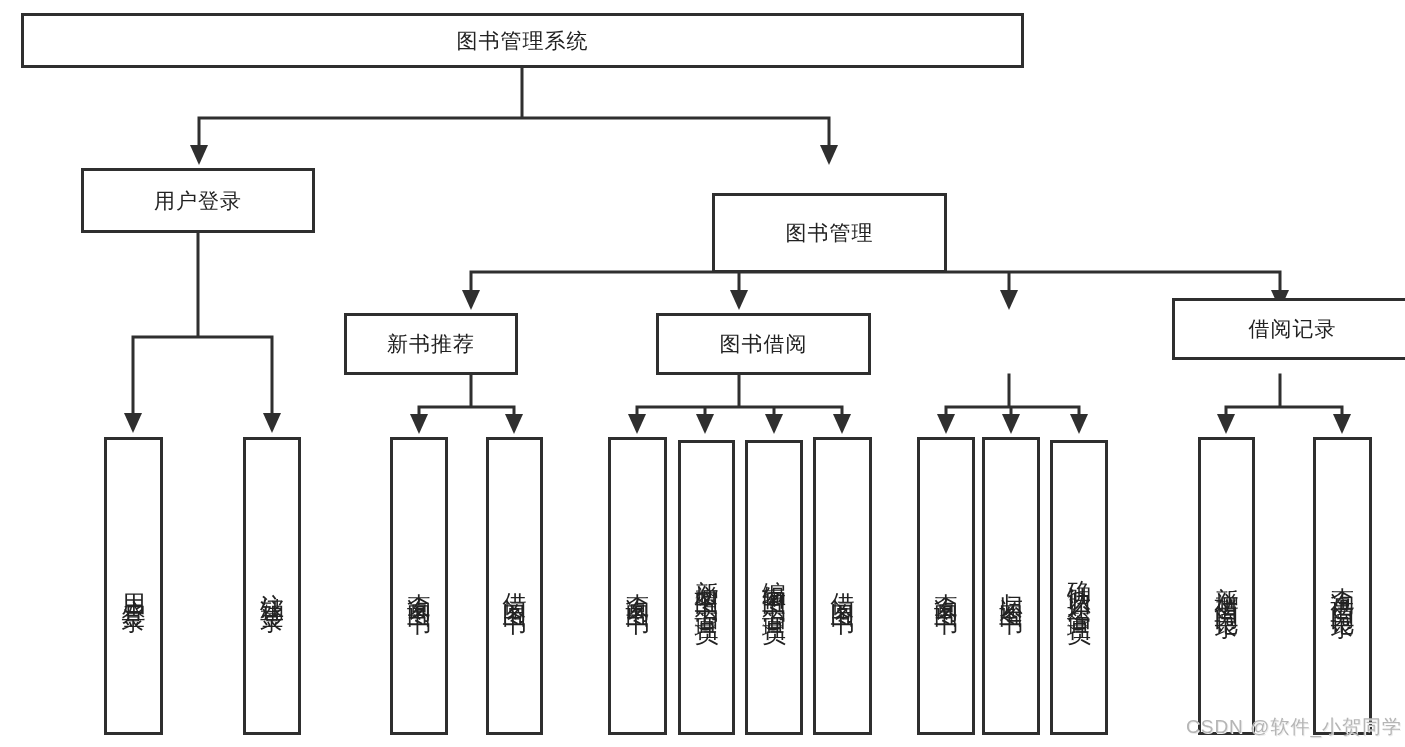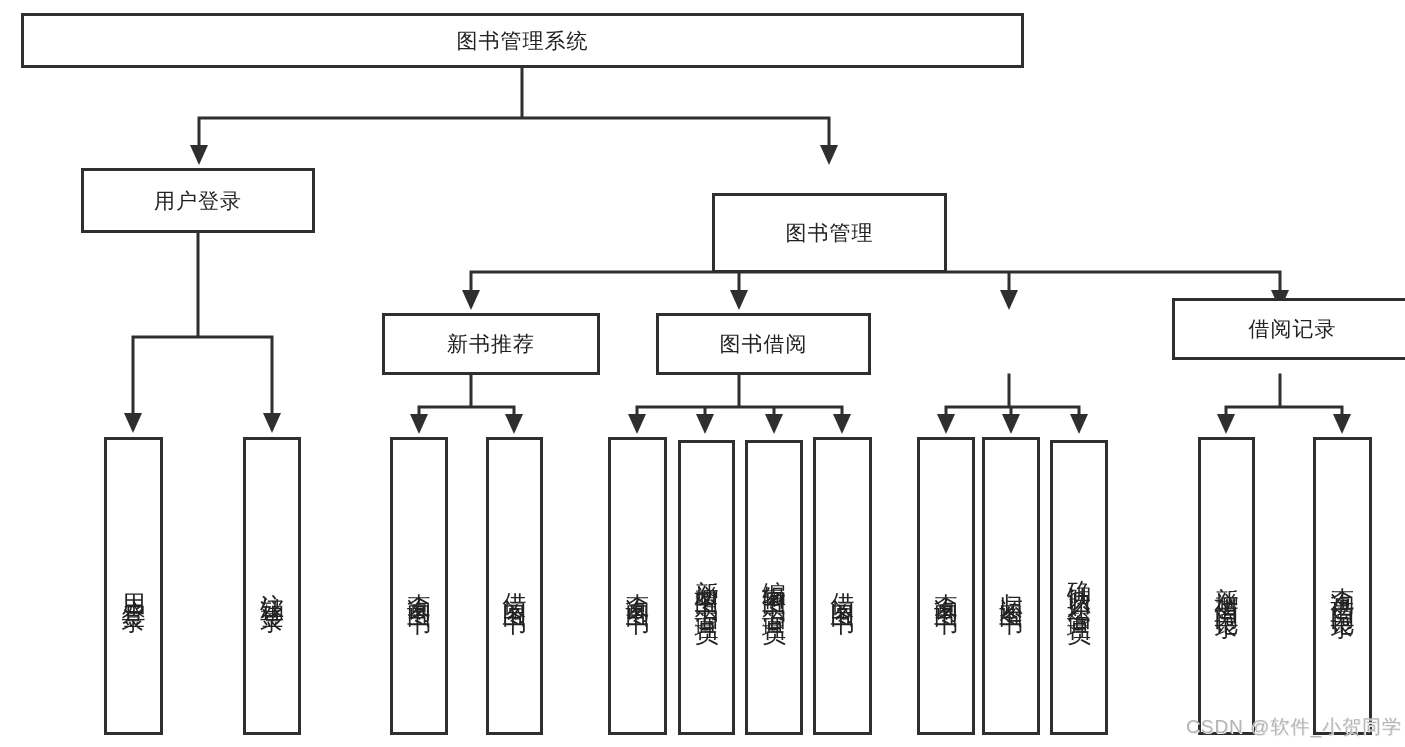--- a/index.html
+++ b/index.html
@@ -91,21 +91,21 @@
       <polygon points="1217,414 1235,414 1226,434"></polygon>
       <polygon points="1333,414 1351,414 1342,434"></polygon>
     </g>
   </svg>
 
   <div class="node" style="left:21px; top:13px; width:1003px; height:55px;">图书管理系统</div>
 
   <div class="node" style="left:81px; top:168px; width:234px; height:65px;">用户登录</div>
   <div class="node" style="left:712px; top:159px; width:235px; height:80px;margin-top:34px;">图书管理</div>
 
-  <div class="node" style="left:382px; top:313px; width:218px; height:62px;">新书推荐</div>
+  <div class="node" style="left:344px; top:313px; width:174px; height:62px;">新书推荐</div>
   <div class="node" style="left:632px; top:313px; width:215px; height:62px;margin-left:24px;">图书借阅</div>
   <div class="node" style="left:1172px; top:298px; width:241px; height:62px;">借阅记录</div>
 
   <div class="node v" style="left:104px; top:437px; width:59px; height:298px;">用户登录</div>
   <div class="node v" style="left:243px; top:437px; width:58px; height:298px;">注销登录</div>
 
   <div class="node v" style="left:390px; top:437px; width:58px; height:298px;">查询图书</div>
   <div class="node v" style="left:486px; top:437px; width:57px; height:298px;">借阅图书</div>
 
   <div class="node v" style="left:608px; top:437px; width:59px; height:298px;">查询图书</div>

